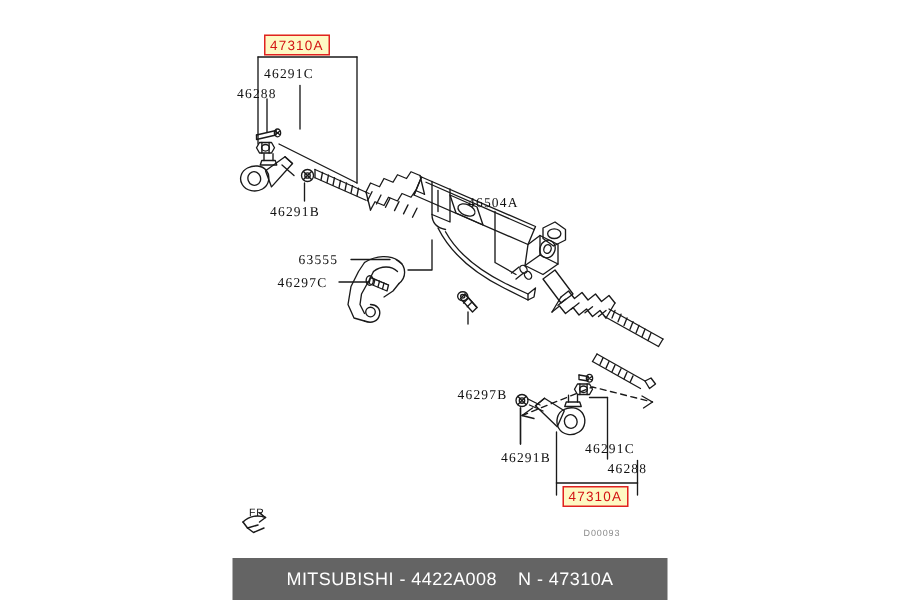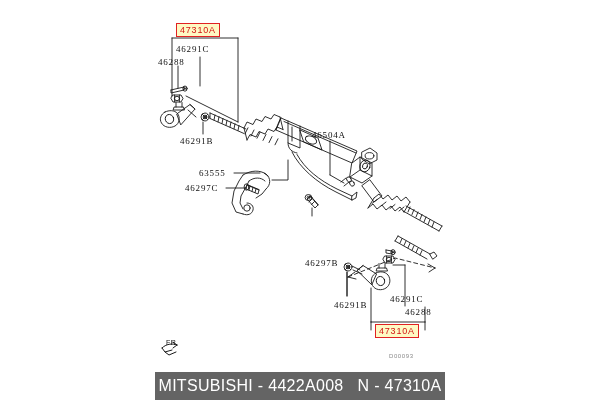--- a/index.html
+++ b/index.html
@@ -61,21 +61,21 @@
     position:absolute;
     left:155px;top:372px;
     width:290px;height:28px;
     background:#646464;
     display:flex;align-items:center;justify-content:center;
     gap:14px;
   }
   .capbar span{
     color:#ffffff;
     font-family:"Liberation Sans",sans-serif;
-    font-size:16px;
+    font-size:12px;
     letter-spacing:0.3px;
     white-space:nowrap;
   }
 </style>
 </head>
 <body>
 
 <div id="stage">
 
   <svg id="artboard" viewBox="0 0 600 400">

